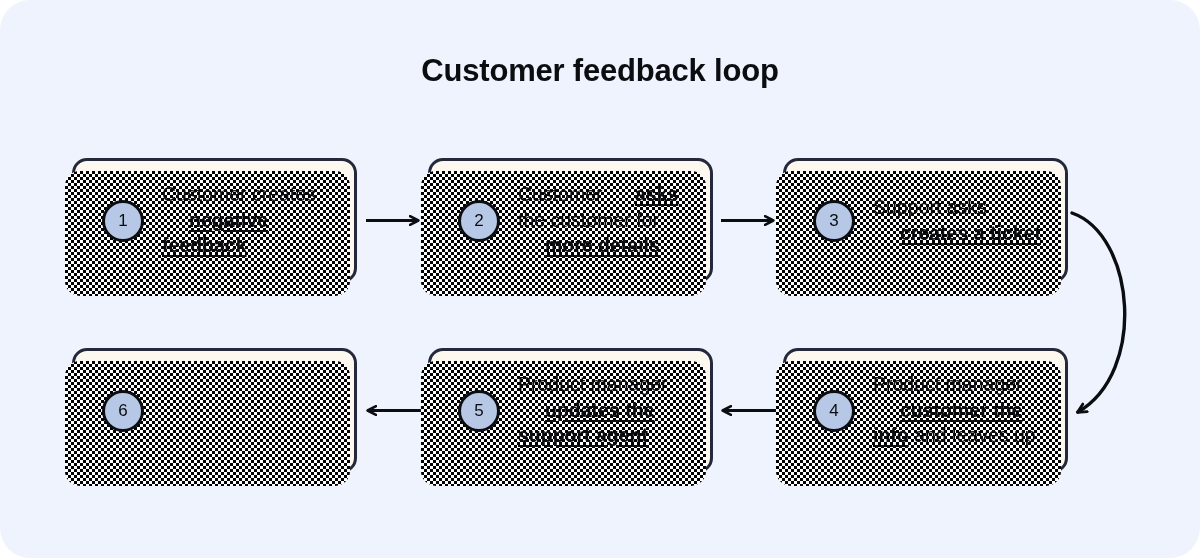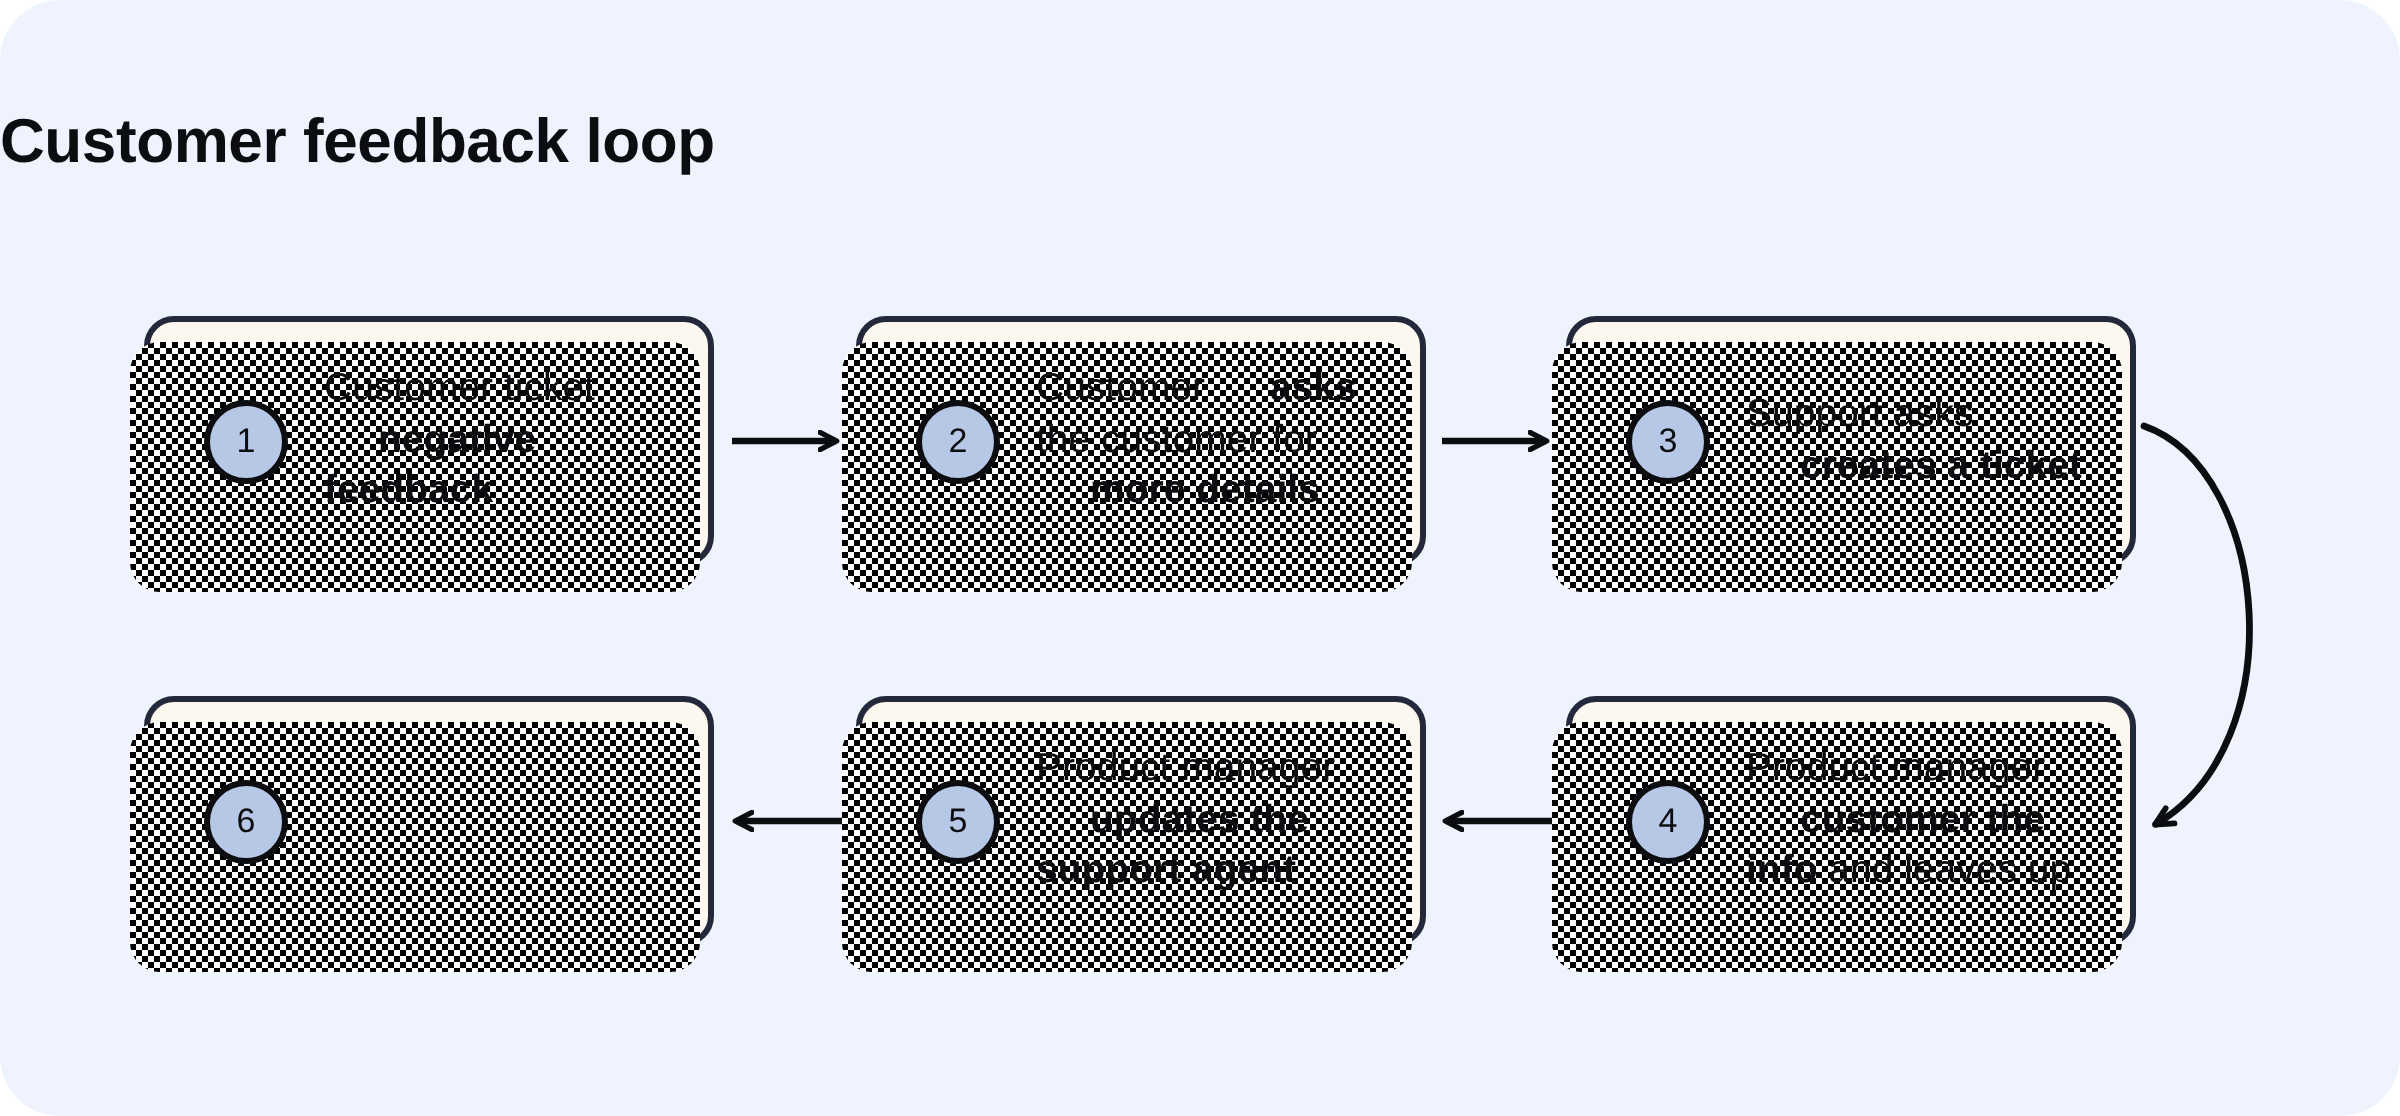--- a/index.html
+++ b/index.html
@@ -23,20 +23,21 @@
     overflow: hidden;
     box-sizing: border-box;
   }
 
   
   #diagram-title {
     position: absolute;
     left: 0;
     top: 53px;
     width: 1200px;
+    text-align: center;
     font-size: 31px;
     font-weight: bold;
     color: #0b0d10;
     letter-spacing: -0.2px;
   }
 
   
   .node {
     position: absolute;
     width: 285px;
@@ -88,20 +89,21 @@
 
   .node-text {
     flex: 1 1 auto;
     padding: 0 16px 0 18px;
     font-size: 19.5px;
     line-height: 1.32;
     color: #0b0d10;
   }
   .node-text b {
     font-weight: bold;
+    text-decoration: underline;
     text-underline-offset: 3px;
     text-decoration-thickness: 2px;
     padding-left: 27px;
   }
 
   
   #node-1 { left: 72px;  top: 158px; }
   #node-2 { left: 428px; top: 158px; }
   #node-3 { left: 783px; top: 158px; }
   #node-4 { left: 783px; top: 348px; }
@@ -145,21 +147,21 @@
 
     <path d="M1072,213 C1135,235 1147,372 1078,412" fill="none" stroke="#0b0d10" stroke-width="3.4" stroke-linecap="round" marker-end="url(#ah-curve)"></path>
 
     <line x1="776" y1="410.5" x2="723" y2="410.5" stroke="#0b0d10" stroke-width="3.2" marker-end="url(#ah-left)"></line>
 
     <line x1="421" y1="410.5" x2="368" y2="410.5" stroke="#0b0d10" stroke-width="3.2" marker-end="url(#ah-left)"></line>
   </svg>
 
   <div class="node" id="node-1">
     <div class="badge">1</div>
-    <div class="node-text"><span>Customer ticket </span><b>negative feedback</b></div>
+    <div class="node-text"><span>Customer creates </span><b>negative feedback</b></div>
   </div>
 
   <div class="node" id="node-2">
     <div class="badge">2</div>
     <div class="node-text"><span>Customer </span><b>asks</b><span> the customer for </span><b>more details</b></div>
   </div>
 
   <div class="node" id="node-3">
     <div class="badge">3</div>
     <div class="node-text"><span>Support asks </span><b>creates a ticket</b></div>

